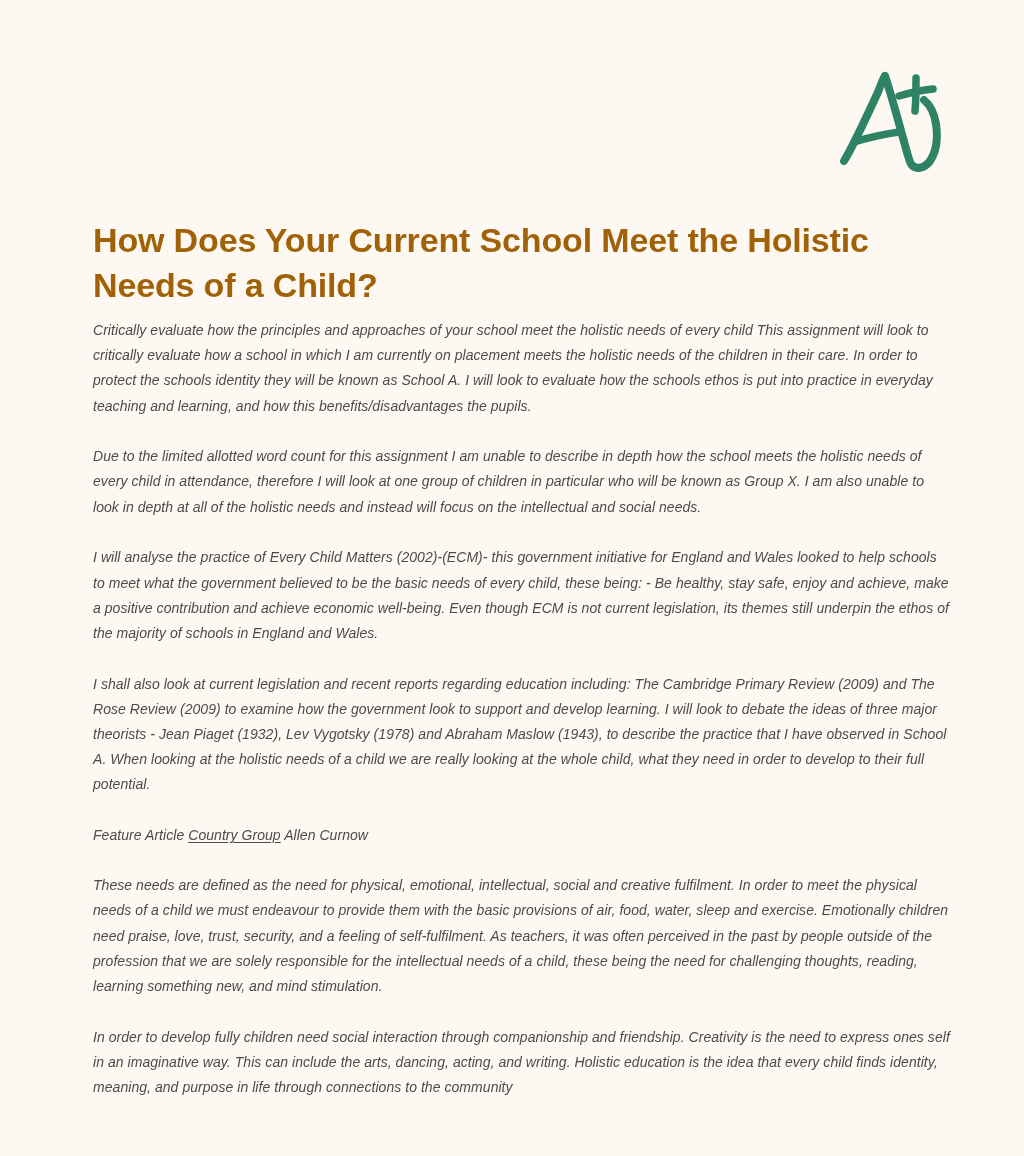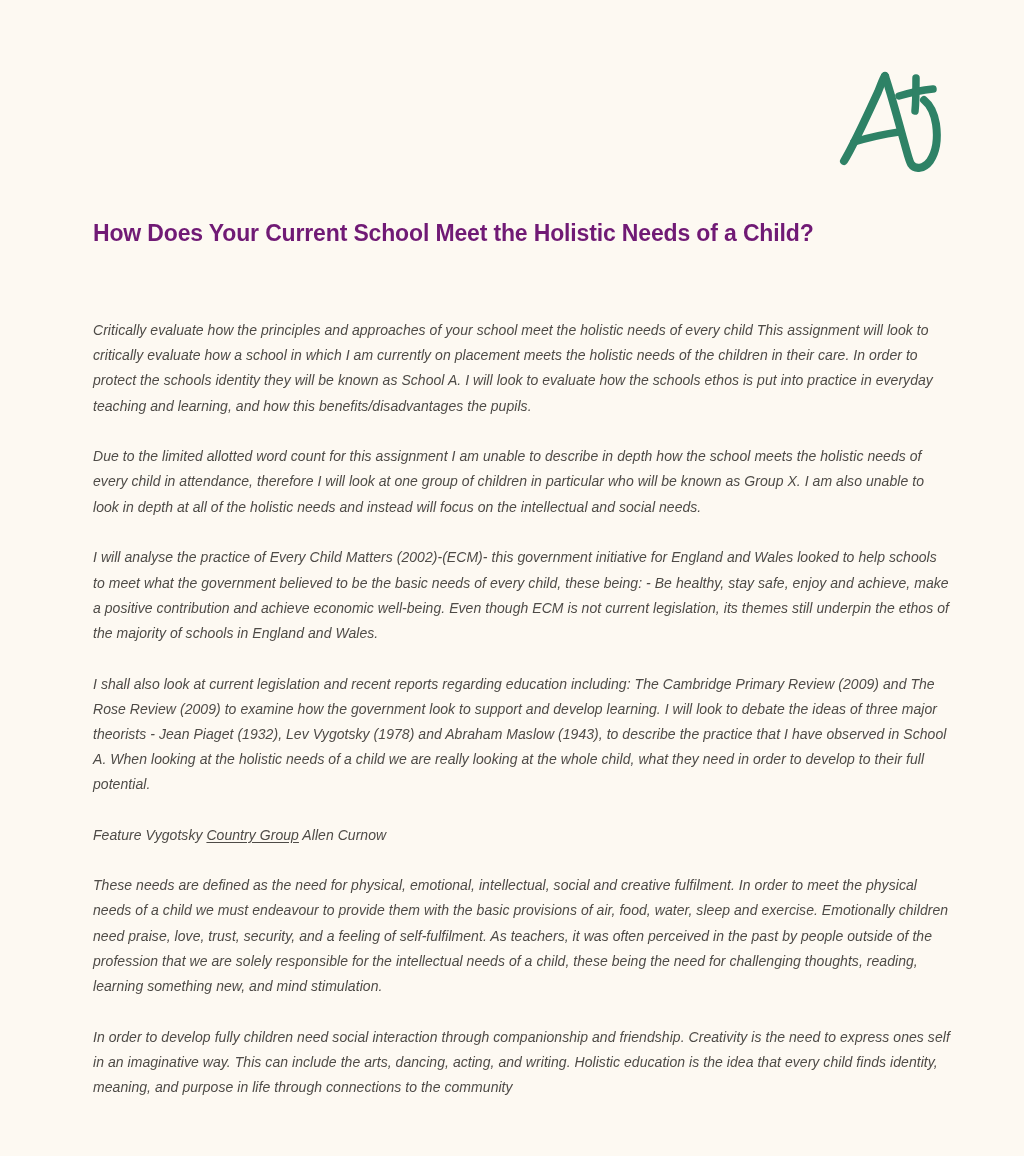--- a/index.html
+++ b/index.html
@@ -73,24 +73,24 @@
     height: 112px;
   }
 
   
   .doc-title {
     position: absolute;
     top: 218px;
     left: 93px;
     width: 860px;
     margin: 0;
-    font-size: 23px;
+    font-size: 34px;
     font-weight: bold;
     line-height: 1.32;
-    color: #701a75;
+    color: #a16207;
     letter-spacing: -0.15px;
   }
 
   
   .article {
     position: absolute;
     top: 318px;
     left: 93px;
     width: 858px;
   }
@@ -145,21 +145,21 @@
 
   <h1 class="doc-title">How Does Your Current School Meet the Holistic Needs of a Child?</h1>
 
   <div class="article">
     <p>Critically evaluate how the principles and approaches of your school meet the holistic needs of every child This assignment will look to critically evaluate how a school in which I am currently on placement meets the holistic needs of the children in their care. In order to protect the schools identity they will be known as School A. I will look to evaluate how the schools ethos is put into practice in everyday teaching and learning, and how this benefits/disadvantages the pupils.</p>
     <p>Due to the limited allotted word count for this assignment I am unable to describe in depth how the school meets the holistic needs of every child in attendance, therefore I will look at one group of children in particular who will be known as Group X. I am also unable to look in depth at all of the holistic needs and instead will focus on the intellectual and social needs.</p>
     <p>I will analyse the practice of Every Child Matters (2002)-(ECM)- this government initiative for England and Wales looked to help schools to meet what the government believed to be the basic needs of every child, these being: - Be healthy, stay safe, enjoy and achieve, make a positive contribution and achieve economic well-being. Even though ECM is not current legislation, its themes still underpin the ethos of the majority of schools in England and Wales.</p>
     <p>I shall also look at current legislation and recent reports regarding education including: The Cambridge Primary Review (2009) and The Rose Review (2009) to examine how the government look to support and develop learning. I will look to debate the ideas of three major theorists - Jean Piaget (1932), Lev Vygotsky (1978) and Abraham Maslow (1943), to describe the practice that I have observed in School A. When looking at the holistic needs of a child we are really looking at the whole child, what they need in order to develop to their full potential.</p>
 
     <p class="feature-line">
-      <span>Feature Vygotsky</span>
+      <span>Feature Article</span>
       <span class="inline-link">Country Group</span>
       <span>Allen Curnow</span>
     </p>
 
     <p>These needs are defined as the need for physical, emotional, intellectual, social and creative fulfilment. In order to meet the physical needs of a child we must endeavour to provide them with the basic provisions of air, food, water, sleep and exercise. Emotionally children need praise, love, trust, security, and a feeling of self-fulfilment. As teachers, it was often perceived in the past by people outside of the profession that we are solely responsible for the intellectual needs of a child, these being the need for challenging thoughts, reading, learning something new, and mind stimulation.</p>
     <p>In order to develop fully children need social interaction through companionship and friendship. Creativity is the need to express ones self in an imaginative way. This can include the arts, dancing, acting, and writing. Holistic education is the idea that every child finds identity, meaning, and purpose in life through connections to the community</p>
   </div>
 
 </div>
 

